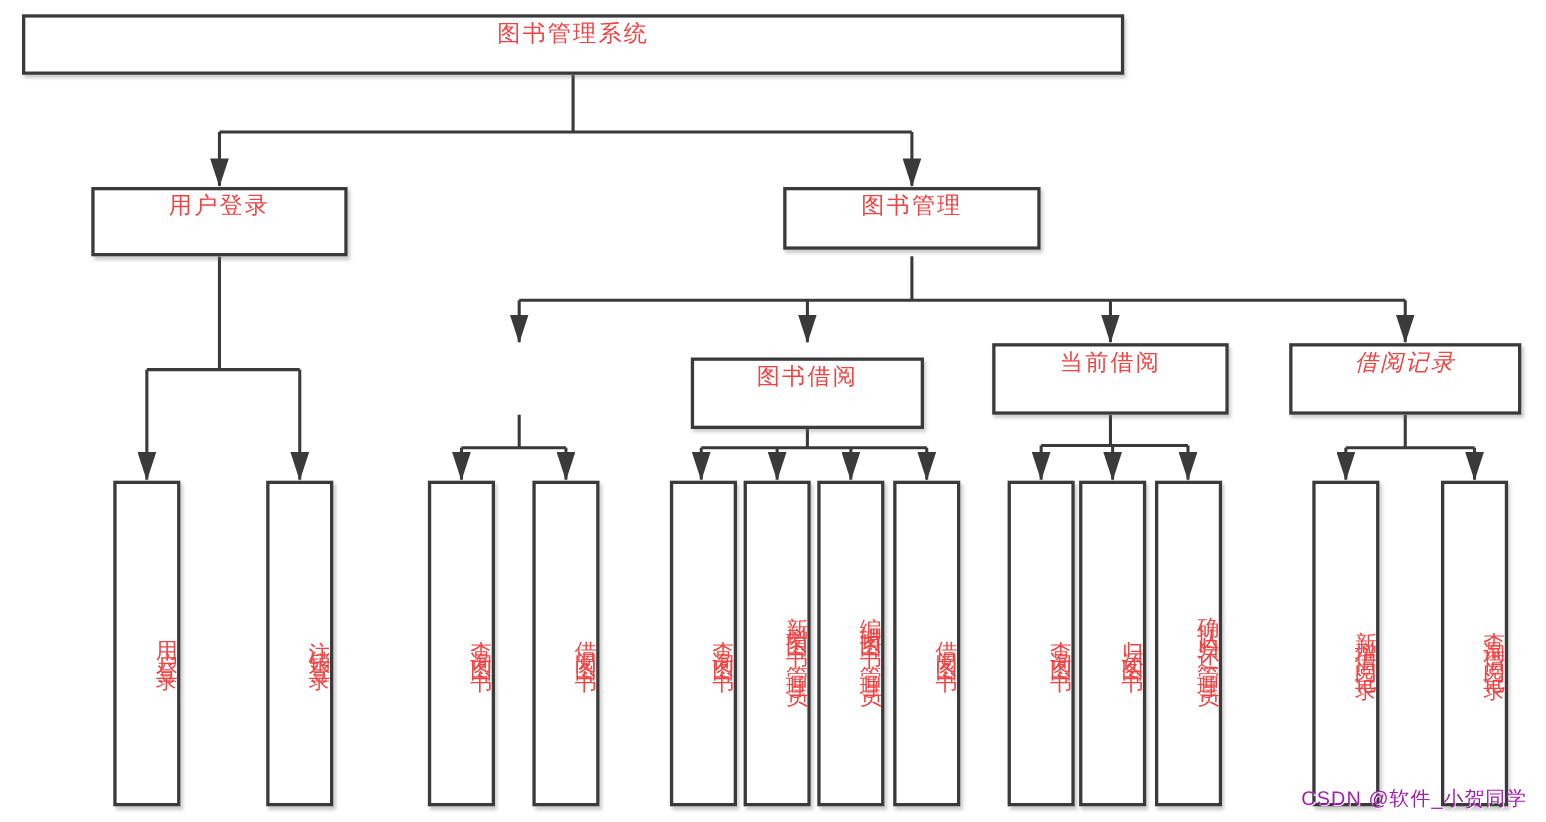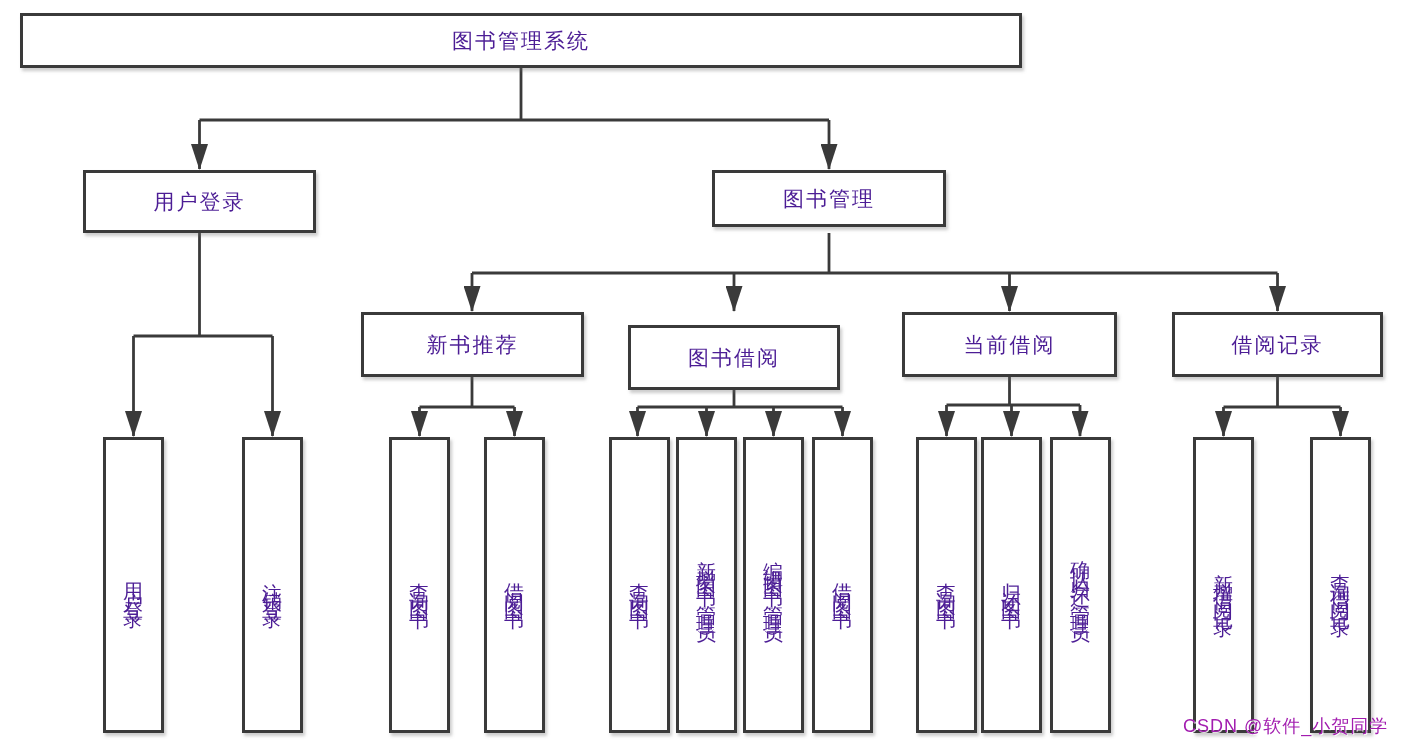--- a/index.html
+++ b/index.html
@@ -15,23 +15,23 @@
     position: absolute;
     left: 0; top: 0;
     width: 1405px; height: 747px;
   }
   .box {
     position: absolute;
     box-sizing: border-box;
     background: #ffffff;
     border: 3px solid #3a3a3a;
     display: flex;
-    align-items: center;
+    align-items: flex-start;
     justify-content: center;
-    color: #4c1d95;
+    color: #ef4444;
     box-shadow: 2px 3px 3px rgba(110,110,110,0.35);
   }
   .hbox {
     font-size: 21px;
     letter-spacing: 2px;
     white-space: nowrap;
   }
   .vbox {
     writing-mode: vertical-rl;
     text-orientation: mixed;
@@ -39,21 +39,21 @@
     letter-spacing: 9px;
     line-height: 1;
     white-space: nowrap;
   }
   .root-box   { left: 20px;   top: 13px;  width: 1002px; height: 55px; }
   .n-l2-0     { left: 83px;   top: 170px; width: 233px;  height: 63px; }
   .n-l2-1     { left: 712px;  top: 170px; width: 234px;  height: 57px; }
   .n-l3-0     { left: 361px;  top: 312px; width: 223px;  height: 65px; }
   .n-l3-1     { left: 628px;  top: 325px; width: 212px;  height: 65px; }
   .n-l3-2     { left: 902px;  top: 312px; width: 215px;  height: 65px; }
-  .n-l3-3     { left: 1172px; top: 312px; width: 211px;  height: 65px; }
+  .n-l3-3     { left: 1172px; top: 312px; width: 211px;  height: 65px; font-style: italic; }
   .leaf       { top: 437px; width: 61px; height: 296px; }
   .leaf-0  { left: 103px;  }
   .leaf-1  { left: 242px;  }
   .leaf-2  { left: 389px;  }
   .leaf-3  { left: 484px;  }
   .leaf-4  { left: 609px;  }
   .leaf-5  { left: 676px;  }
   .leaf-6  { left: 743px;  }
   .leaf-7  { left: 812px;  }
   .leaf-8  { left: 916px;  }
@@ -132,23 +132,20 @@
     <span>图书管理系统</span>
   </div>
 
   <div class="box hbox n-l2-0">
     <span>用户登录</span>
   </div>
   <div class="box hbox n-l2-1">
     <span>图书管理</span>
   </div>
 
-  <div class="box hbox n-l3-0">
-    <span>新书推荐</span>
-  </div>
   <div class="box hbox n-l3-1">
     <span>图书借阅</span>
   </div>
   <div class="box hbox n-l3-2">
     <span>当前借阅</span>
   </div>
   <div class="box hbox n-l3-3">
     <span>借阅记录</span>
   </div>
 

